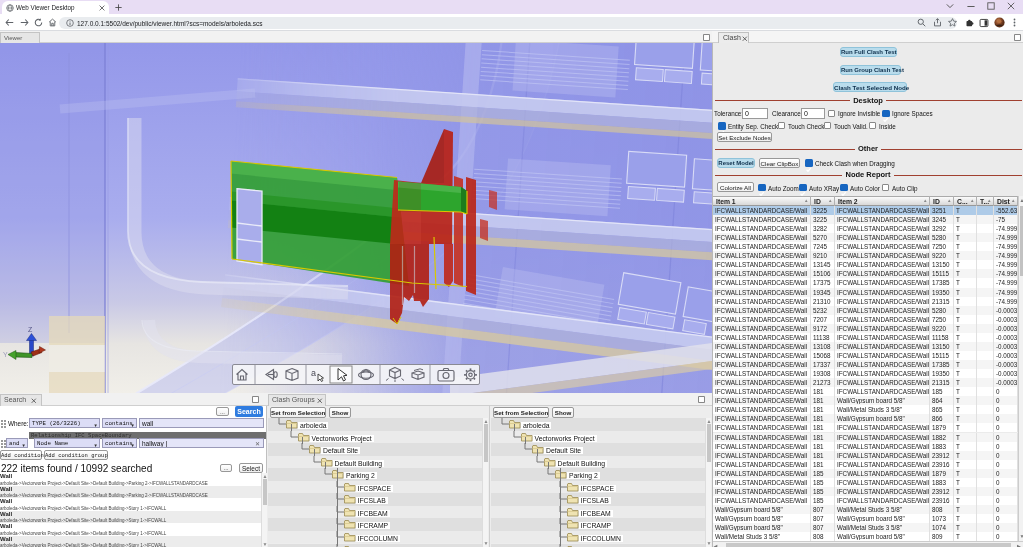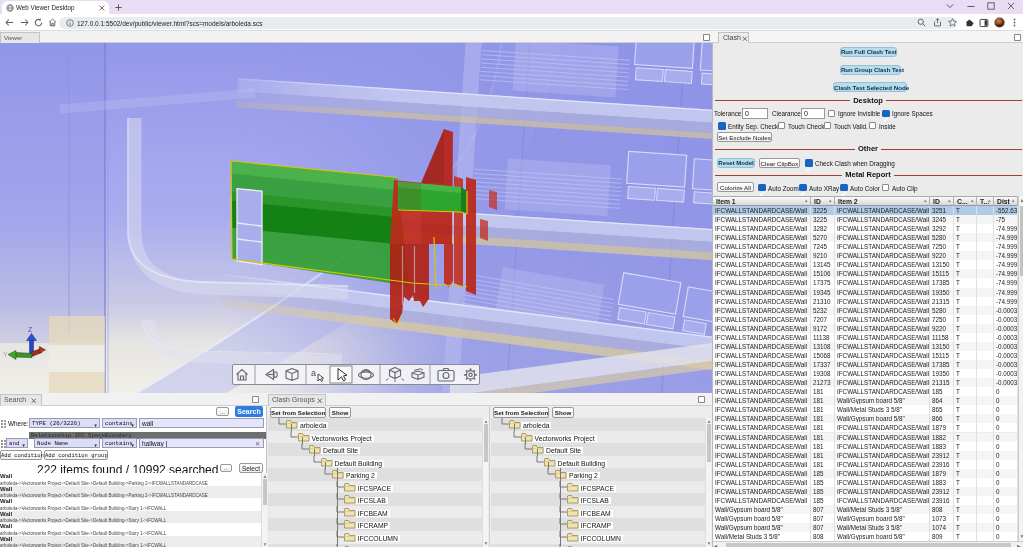--- a/index.html
+++ b/index.html
@@ -398,21 +398,21 @@
         <rect x="0" y="6" width="2" height="2"></rect>
         <rect x="3" y="6" width="2" height="2"></rect>
       </g>
     </svg>
     <div class="ab mono" style="left:6px;top:45px;width:22px;height:10px;background:#dcddf6;border:1px solid #9a9ab8;font-size:5.8px;color:#111;line-height:9px;padding-left:2px;white-space:nowrap;overflow:hidden;">and<span style="position:absolute;right:2px;top:2px;font-size:4.5px;color:#333;">▼</span></div>
     <div class="ab mono" style="left:34px;top:45px;width:66px;height:10px;background:#dcddf6;border:1px solid #9a9ab8;font-size:5.8px;color:#111;line-height:9px;padding-left:2px;white-space:nowrap;overflow:hidden;">Node Name<span style="position:absolute;right:2px;top:2px;font-size:4.5px;color:#333;">▼</span></div>
     <div class="ab mono" style="left:102px;top:45px;width:35px;height:10px;background:#dcddf6;border:1px solid #9a9ab8;font-size:5.8px;color:#111;line-height:9px;padding-left:2px;white-space:nowrap;overflow:hidden;">contains<span style="position:absolute;right:2px;top:2px;font-size:4.5px;color:#333;">▼</span></div>
     <div class="ab" style="left:139px;top:45px;width:125px;height:10px;background:#e4e5f8;border:1px solid #9a9ab8;font-size:6.5px;color:#111;line-height:9px;padding-left:2px;white-space:nowrap;overflow:hidden;">hallway <span style="color:#000">|</span><span style="position:absolute;right:3px;top:1px;font-size:6px;color:#666;">✕</span></div>
     <div class="ab mono" style="left:0px;top:57px;width:42px;height:10px;background:linear-gradient(#ffffff,#f0f0f0);border:1px solid #989898;border-radius:2px;font-size:5.5px;font-weight:normal;color:#222;text-align:center;line-height:9px;white-space:nowrap;">Add condition</div>
     <div class="ab mono" style="left:44px;top:57px;width:64px;height:10px;background:linear-gradient(#ffffff,#f0f0f0);border:1px solid #989898;border-radius:2px;font-size:5.5px;font-weight:normal;color:#222;text-align:center;line-height:9px;white-space:nowrap;">Add condition group</div>
-    <div class="ab txt" style="left:1px;top:70px;font-size:12px;color:#111;margin-left:36px;">222 items found / 10992 searched</div>
+    <div class="ab txt" style="left:1px;top:70px;font-size:10px;color:#111;">222 items found / 10992 searched</div>
     <div class="ab" style="left:220px;top:70.5px;width:12px;height:8px;background:linear-gradient(#ffffff,#f0f0f0);border:1px solid #989898;border-radius:2px;font-size:6px;font-weight:normal;color:#222;text-align:center;line-height:7px;white-space:nowrap;">...</div>
     <div class="ab" style="left:239px;top:70px;width:24px;height:10px;background:linear-gradient(#ffffff,#f0f0f0);border:1px solid #989898;border-radius:2px;font-size:6.5px;font-weight:normal;color:#222;text-align:center;line-height:9px;white-space:nowrap;">Select</div>
     <div class="ab" style="left:0;top:80px;width:261px;height:12.5px;background:#ffffff;">
       <div class="txt" style="font-size:6px;font-weight:bold;color:#222;height:6.5px;">Wall</div>
       <div class="txt" style="font-size:5px;color:#444;transform:scale(0.9,1);transform-origin:0 0;">arboleda-&gt;Vectorworks Project-&gt;Default Site-&gt;Default Building-&gt;Parking 2-&gt;IFCWALLSTANDARDCASE</div>
     </div>
     <div class="ab" style="left:0;top:92.5px;width:261px;height:12.5px;background:#ececec;">
       <div class="txt" style="font-size:6px;font-weight:bold;color:#222;height:6.5px;">Wall</div>
       <div class="txt" style="font-size:5px;color:#444;transform:scale(0.9,1);transform-origin:0 0;">arboleda-&gt;Vectorworks Project-&gt;Default Site-&gt;Default Building-&gt;Parking 2-&gt;IFCWALLSTANDARDCASE</div>
     </div>
@@ -680,21 +680,21 @@
     <div class="ab" style="left:4px;top:89px;width:55px;height:10px;background:linear-gradient(#ffffff,#f0f0f0);border:1px solid #989898;border-radius:2px;font-size:6.2px;font-weight:normal;color:#222;text-align:center;line-height:9px;white-space:nowrap;">Set Exclude Nodes</div>
     <div class="ab" style="left:2px;top:105.5px;width:307px;height:1px;background:#a04030;"></div>
     <div class="ab" style="left:142px;top:101.0px;width:26px;background:#ebebeb;font-size:7.5px;font-weight:bold;color:#111;text-align:center;white-space:nowrap;">Other</div>
     <div class="ab" style="left:4px;top:114.5px;width:38px;height:10px;background:#b9dcec;border:1px solid #8fc3da;border-radius:3px;font-size:6px;font-weight:bold;color:#0c2d4a;text-align:center;line-height:9px;white-space:nowrap;">Reset Model</div>
     <div class="ab" style="left:46px;top:114.5px;width:41px;height:10px;background:linear-gradient(#ffffff,#f0f0f0);border:1px solid #989898;border-radius:2px;font-size:6.2px;font-weight:normal;color:#222;text-align:center;line-height:9px;white-space:nowrap;">Clear ClipBox</div>
     <div class="ab" style="left:92px;top:116px;width:7.5px;height:7.5px;background:#1665c0;border-radius:1.5px;"><svg width="7.5" height="7.5" viewBox="0 0 8 8">
         <path d="M1.7,4 3.2,5.6 6.2,2.2" fill="none" stroke="#fff" stroke-width="1.3"></path>
       </svg></div>
     <div class="ab txt" style="left:102px;top:117px;font-size:6.3px;color:#111;">Check Clash when Dragging</div>
     <div class="ab" style="left:2px;top:131.5px;width:307px;height:1px;background:#a04030;"></div>
-    <div class="ab" style="left:129px;top:127.0px;width:52px;background:#ebebeb;font-size:7.5px;font-weight:bold;color:#111;text-align:center;white-space:nowrap;">Metal Report</div>
+    <div class="ab" style="left:129px;top:127.0px;width:52px;background:#ebebeb;font-size:7.5px;font-weight:bold;color:#111;text-align:center;white-space:nowrap;">Node Report</div>
     <div class="ab" style="left:4px;top:139px;width:37px;height:10px;background:linear-gradient(#ffffff,#f0f0f0);border:1px solid #989898;border-radius:2px;font-size:6.2px;font-weight:normal;color:#222;text-align:center;line-height:9px;white-space:nowrap;">Colorize All</div>
     <div class="ab" style="left:45px;top:140.5px;width:7.5px;height:7.5px;background:#1665c0;border-radius:1.5px;"><svg width="7.5" height="7.5" viewBox="0 0 8 8">
         <path d="M1.7,4 3.2,5.6 6.2,2.2" fill="none" stroke="#fff" stroke-width="1.3"></path>
       </svg></div>
     <div class="ab txt" style="left:55px;top:141.5px;font-size:6.3px;color:#111;">Auto Zoom</div>
     <div class="ab" style="left:86px;top:140.5px;width:7.5px;height:7.5px;background:#1665c0;border-radius:1.5px;"><svg width="7.5" height="7.5" viewBox="0 0 8 8">
         <path d="M1.7,4 3.2,5.6 6.2,2.2" fill="none" stroke="#fff" stroke-width="1.3"></path>
       </svg></div>
     <div class="ab txt" style="left:96px;top:141.5px;font-size:6.3px;color:#111;">Auto XRay</div>
     <div class="ab" style="left:127px;top:140.5px;width:7.5px;height:7.5px;background:#1665c0;border-radius:1.5px;"><svg width="7.5" height="7.5" viewBox="0 0 8 8">

